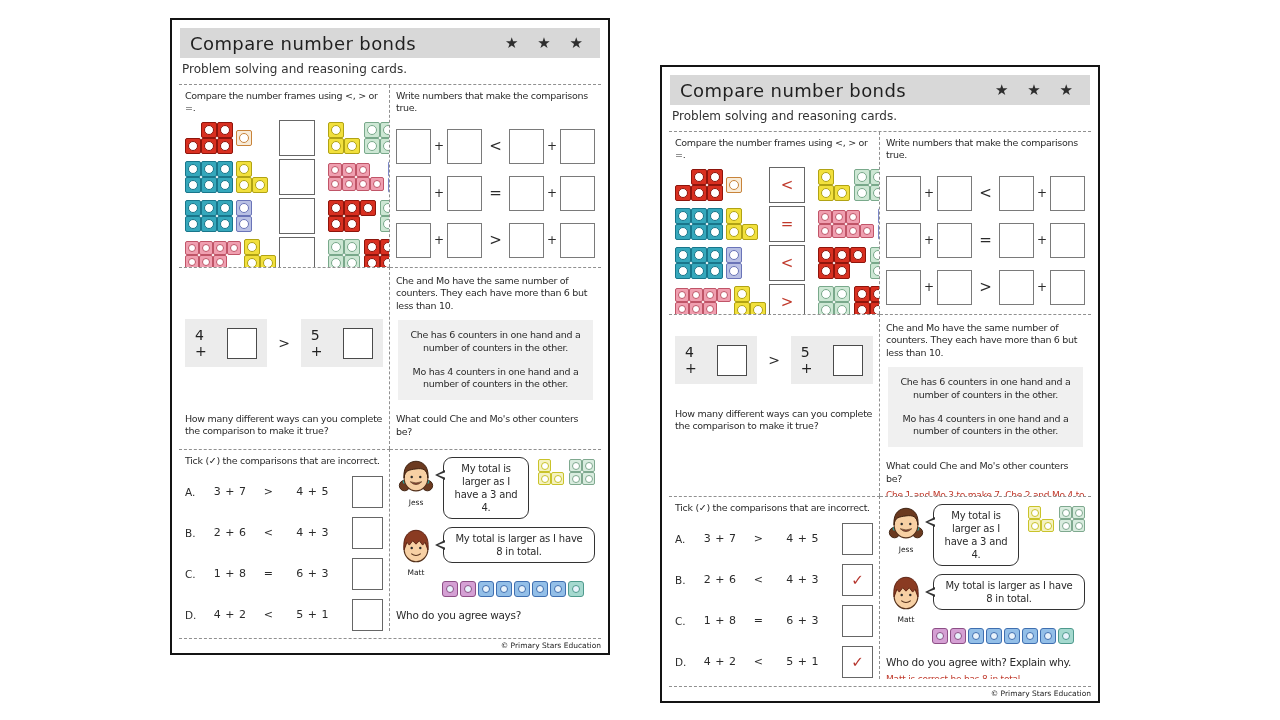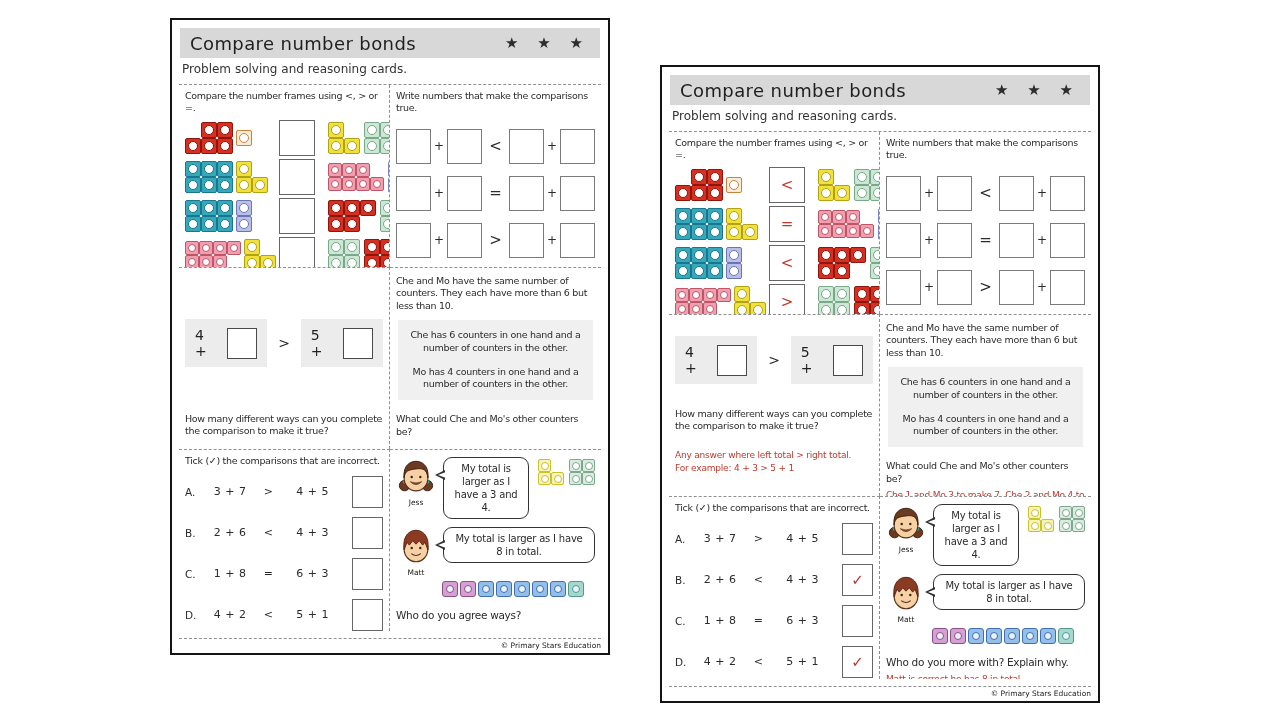--- a/index.html
+++ b/index.html
@@ -845,24 +845,20 @@
             <span>4 +</span>
             <span class="wcardbox"></span>
           </div>
           <span class="waysym">&gt;</span>
           <div class="wcard">
             <span>5 +</span>
             <span class="wcardbox"></span>
           </div>
         </div>
         <p class="qtext ways-q">How many different ways can you complete the comparison to make it true?</p>
-        <div class="ways-ans red ans">
-          <div>Any answer where left total &gt; right total.</div>
-          <div>For example: 4 + 3 &gt; 5 + 1</div>
-        </div>
       </div>
       <div class="cellq rt">
         <p class="prompt chemo-intro">Che and Mo have the same number of counters. They each have more than 6 but less than 10.</p>
         <div class="chemo-card">
           <p>Che has 6 counters in one hand and a number of counters in the other.</p>
           <p>Mo has 4 counters in one hand and a number of counters in the other.</p>
         </div>
         <p class="qtext chemo-q">What could Che and Mo's other counters be?</p>
         <p class="chemo-ans red ans">Che 1 and Mo 3 to make 7, Che 2 and Mo 4 to make 8. Che 3 and Mo 5 to make 9.</p>
       </div>
@@ -978,21 +974,21 @@
               <div class="cubedot" style="border-color: rgb(63, 111, 176);"></div>
             </div>
             <div class="cube" style="background: rgb(147, 191, 232); border-color: rgb(63, 111, 176);">
               <div class="cubedot" style="border-color: rgb(63, 111, 176);"></div>
             </div>
             <div class="cube" style="background: rgb(165, 217, 207); border-color: rgb(79, 154, 141);">
               <div class="cubedot" style="border-color: rgb(79, 154, 141);"></div>
             </div>
           </div>
 
-        <p class="agree-q q-one">Who do you more with?  Explain why.</p>
+        <p class="agree-q q-one">Who do you agree with?  Explain why.</p>
         <div class="agree-ans red ans">
           <div>Matt is correct he has 8 in total.</div>
 
         </div>
       </div>
     </div>
 
     <div class="footerbar">© Primary Stars Education</div>
   </div>
 

